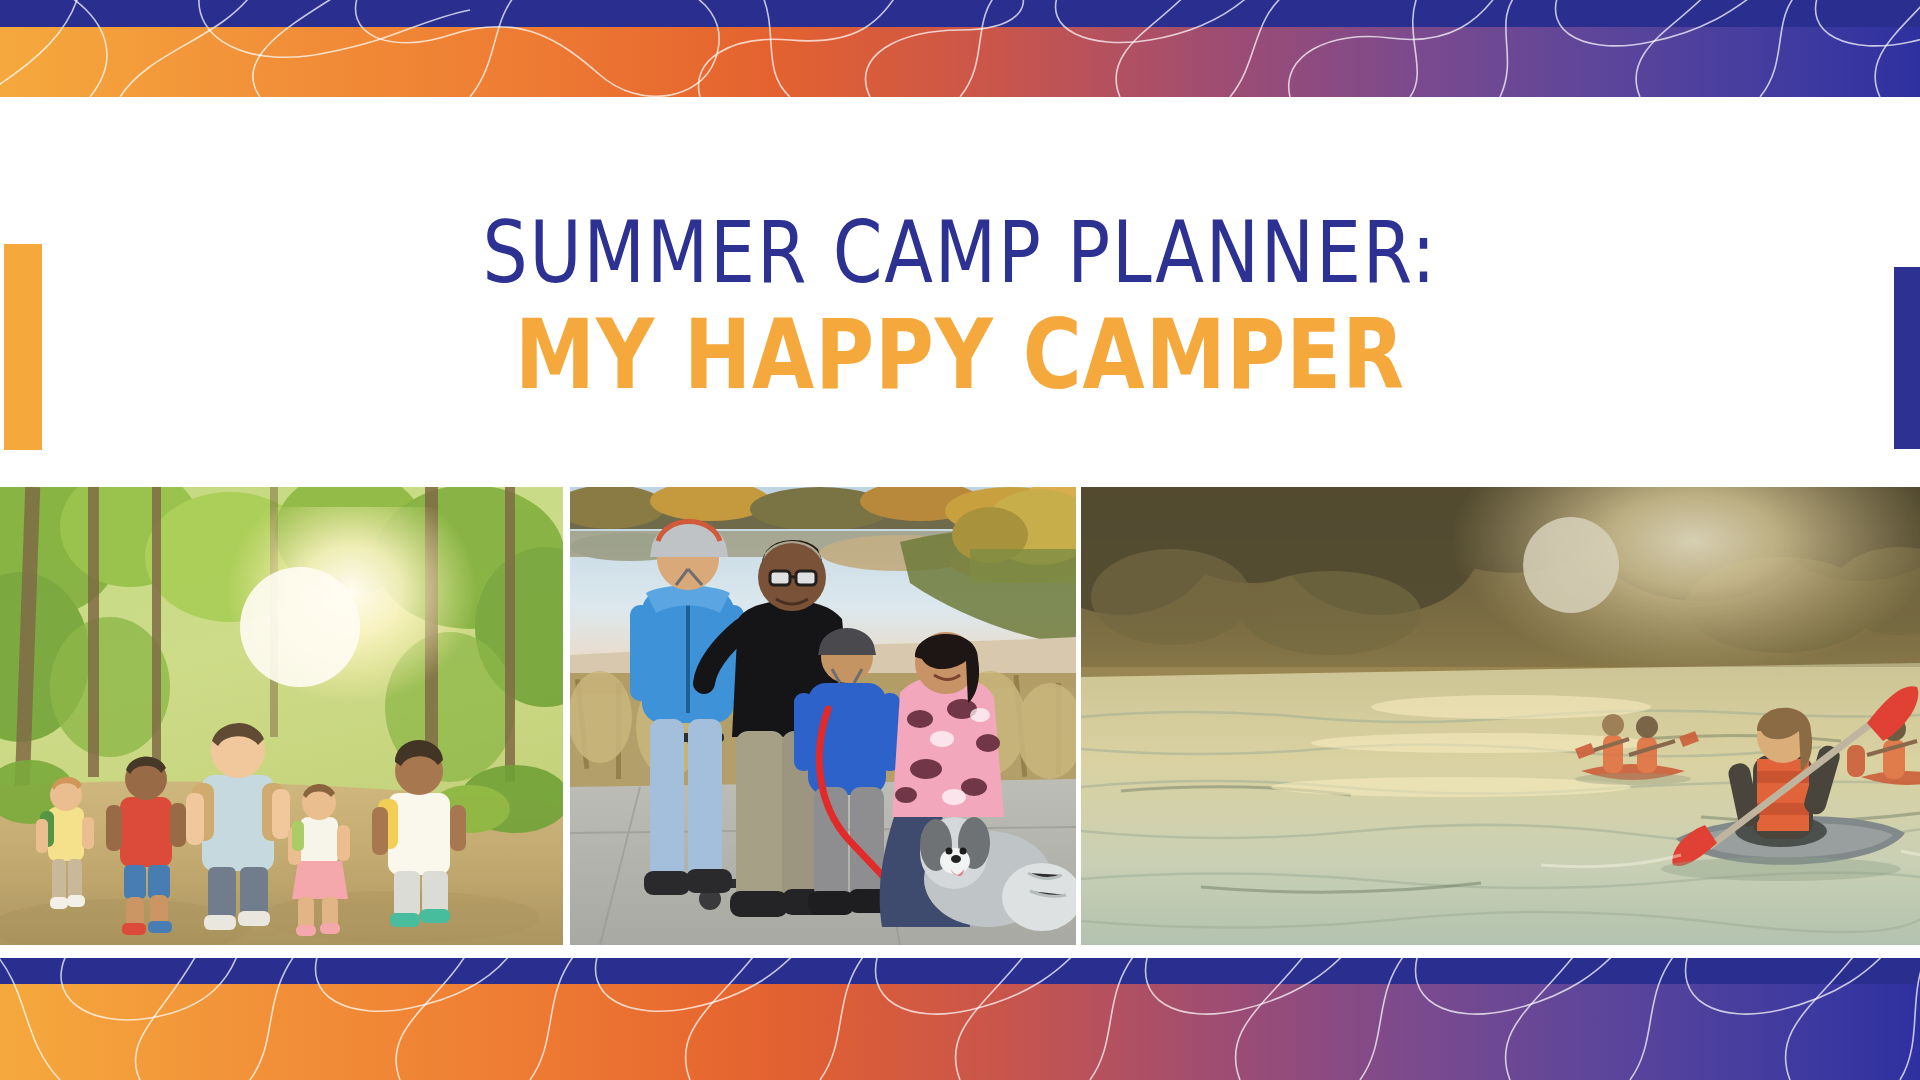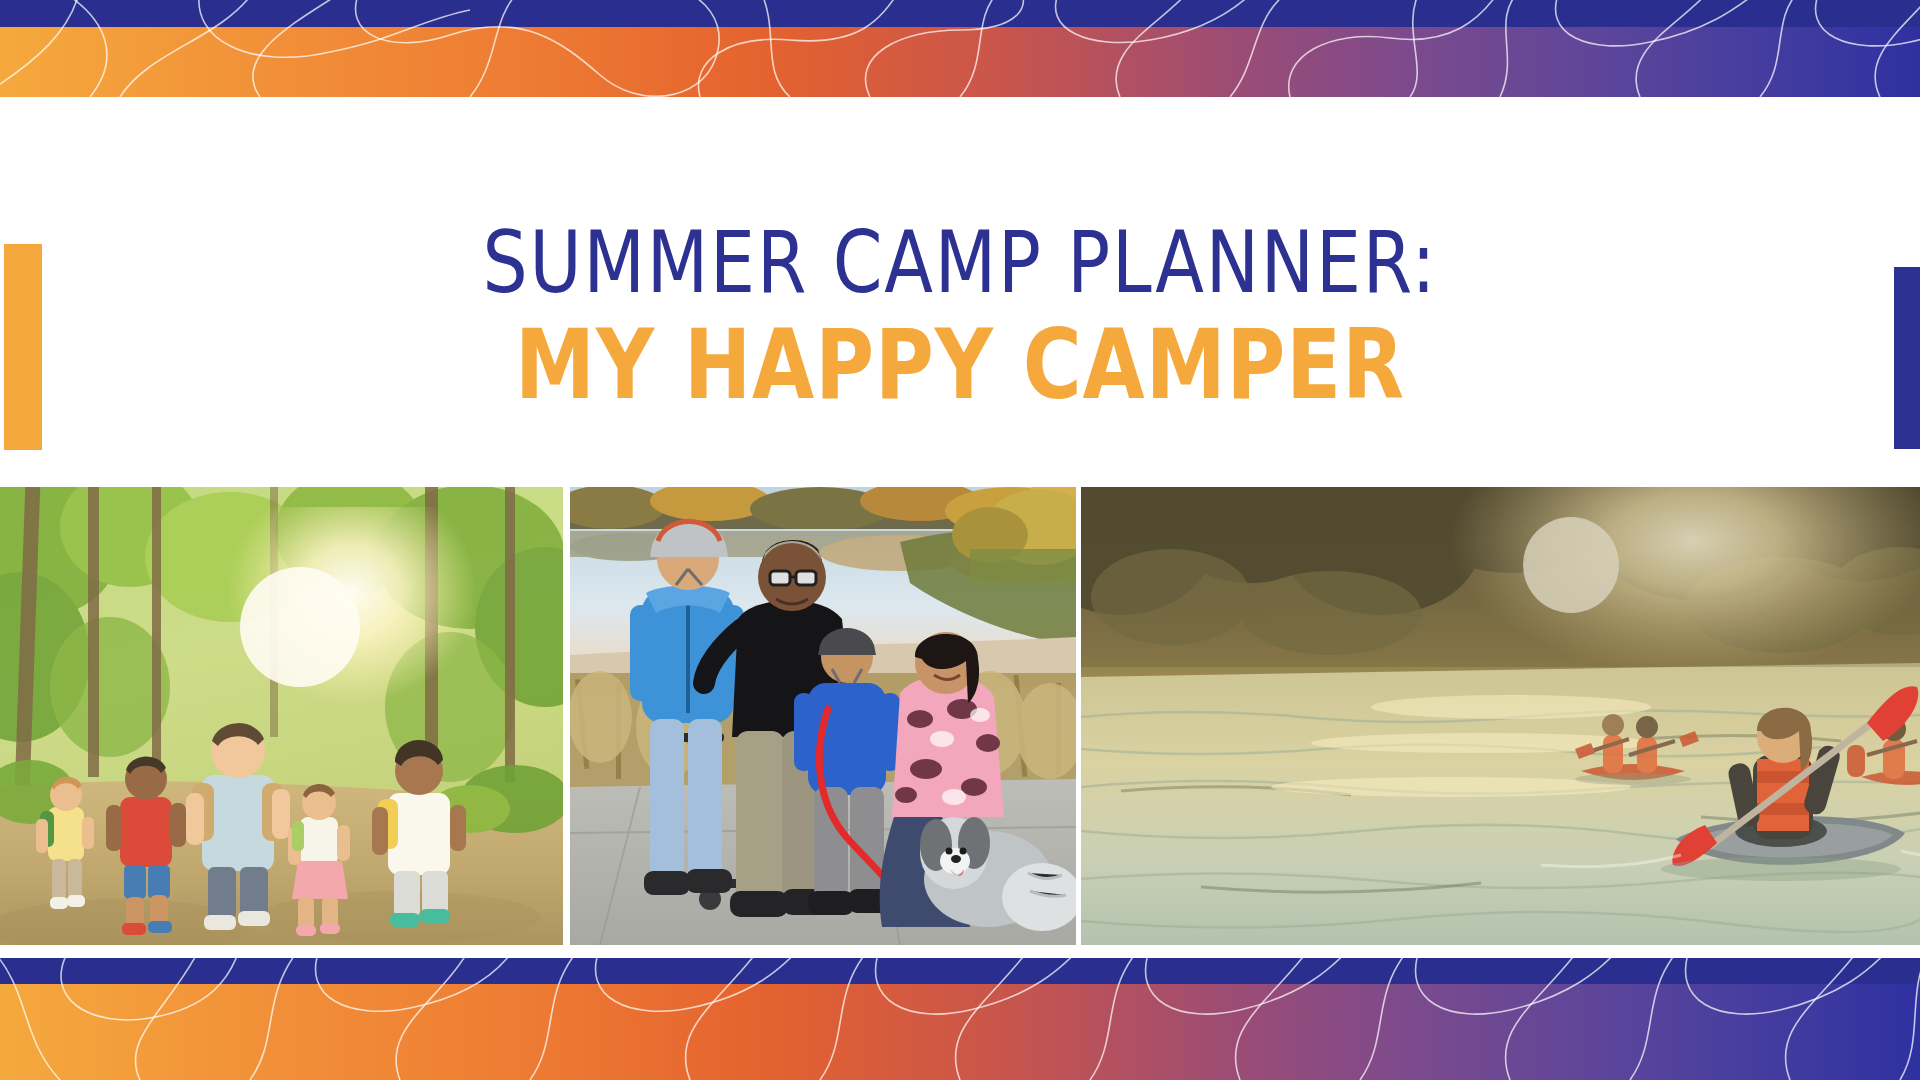--- a/index.html
+++ b/index.html
@@ -28,21 +28,21 @@
   .squiggle { position:absolute; left:0; top:0; width:1920px; height:100%; }
   .squiggle svg { display:block; width:100%; height:100%; }
   .squiggle path { fill:none; stroke:#ffffff; stroke-width:1.6; opacity:.72; }
 
   
   .title-zone { position:absolute; left:0; top:97px; width:1920px; height:390px; background:#ffffff; }
 
   .accent-bar-left  { position:absolute; left:4px;  top:147px; width:38px; height:206px; background:#F5A93D; }
   .accent-bar-right { position:absolute; right:0;   top:170px; width:26px; height:182px; background:#2D3192; }
 
-  .title-block { position:absolute; left:0; top:122px; width:1920px; text-align:center; }
+  .title-block { position:absolute; left:0; top:112px; width:1920px; text-align:center; }
 
   .title-line1 {
     color:#2D3192;
     font-family:"DejaVu Sans Condensed","Liberation Sans Narrow","Liberation Sans", sans-serif;
     font-weight:300;
     font-size:86px;
     line-height:1.02;
     letter-spacing:2px;
     transform:scaleX(.92);
     transform-origin:center;

